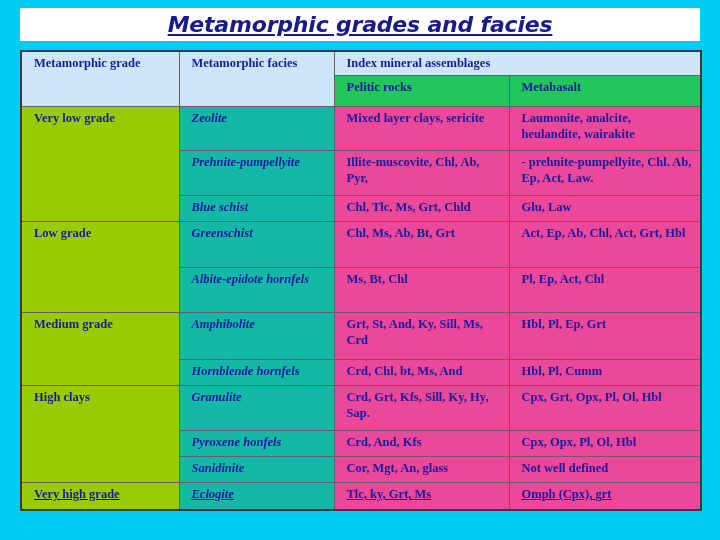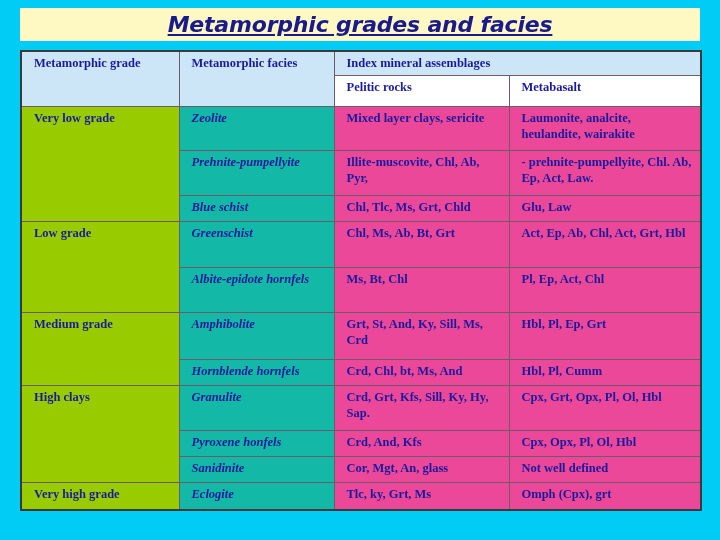--- a/index.html
+++ b/index.html
@@ -21,21 +21,21 @@
     box-sizing: border-box;
   }
 
   
   .title-banner {
     position: absolute;
     left: 20px;
     top: 8px;
     width: 680px;
     height: 33px;
-    background: #fef9c3;
+    background: #ffffff;
     display: flex;
     align-items: center;
     justify-content: center;
     text-align: center;
   }
   .title-text {
     font-family: "DejaVu Sans", "Liberation Sans", sans-serif;
     font-size: 22px;
     font-weight: bold;
     font-style: italic;
@@ -75,21 +75,21 @@
     color: #1a1a9c;
     font-weight: bold;
     font-size: 13px;
     vertical-align: top;
   }
   .hdr-center {
     text-align: center;
     vertical-align: middle;
   }
   .hdr-sub {
-    background: #ffffff;
+    background: #22c55e;
     text-align: center;
     vertical-align: middle;
     font-size: 13px;
     font-weight: bold;
     color: #1a1a9c;
     height: 22px;
   }
 
   
   .grade-cell {
@@ -201,21 +201,21 @@
           <tr style="height: 26px;">
             <td class="facies-cell">Pyroxene honfels</td>
             <td class="assemblage-cell">Crd, And, Kfs</td>
             <td class="assemblage-cell">Cpx, Opx, Pl, Ol, Hbl</td>
           </tr>
           <tr style="height: 26px;">
             <td class="facies-cell">Sanidinite</td>
             <td class="assemblage-cell">Cor, Mgt, An, glass</td>
             <td class="assemblage-cell">Not well defined</td>
           </tr>
-          <tr style="height: 27px;">
+          <tr style="height: 27px; text-decoration: underline;">
             <td class="grade-cell" rowspan="1">Very high grade</td>
             <td class="facies-cell">Eclogite</td>
             <td class="assemblage-cell">Tlc, ky, Grt, Ms</td>
             <td class="assemblage-cell">Omph (Cpx), grt</td>
           </tr>
         </tbody>
     </table>
   </div>
 
 </div>

